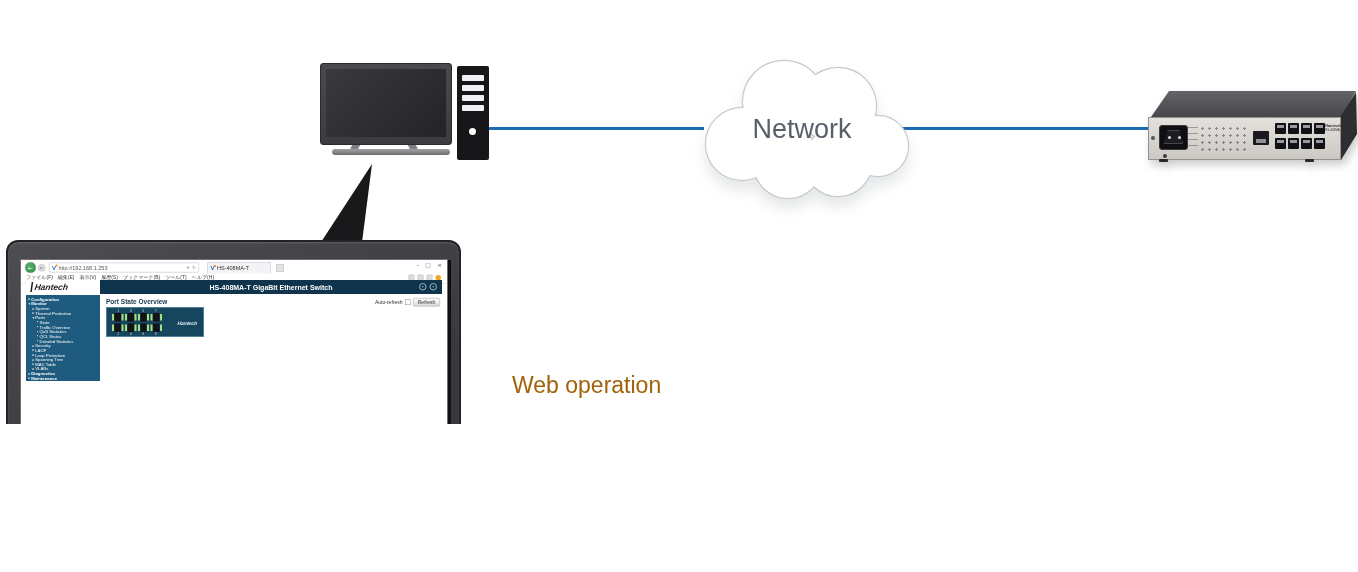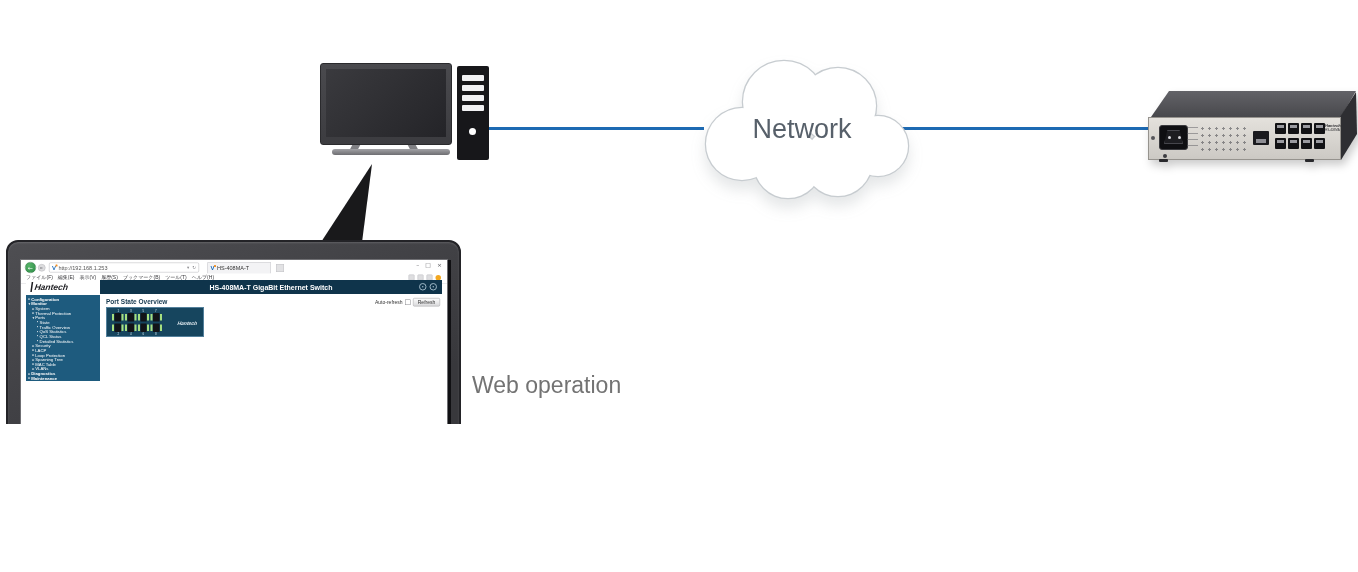--- a/index.html
+++ b/index.html
@@ -148,21 +148,21 @@
 
   .statusbar { position:absolute; left:0; top:458px; width:100%; height:22px;
     background:linear-gradient(180deg,#f5f5f6,#e3e3e5); border-top:1px solid #c7c7cb;
     display:flex; justify-content:flex-end; align-items:center; gap:6px; padding-right:12px; }
   .mag { width:8px; height:8px; border:2px solid #76767a; border-radius:50%; position:relative; }
   .mag::after { content:""; position:absolute; width:5px; height:2px; background:#76767a;
     right:-4px; bottom:-2px; transform:rotate(45deg); }
   .status-zoom { font-size:10px; color:#444; }
   .status-caret { font-size:8px; color:#76767a; }
 
-  .caption { position:absolute; left:472px; top:372px; font-size:23px; color:#737373; z-index:3; }
+  .caption { position:absolute; left:512px; top:372px; font-size:23px; color:#a16207; z-index:3; }
 </style>
 </head>
 <body>
 
 <div class="stage">
 
   <div class="net-line line-left"></div>
   <div class="net-line line-right"></div>
 
   <div class="pc-monitor">

